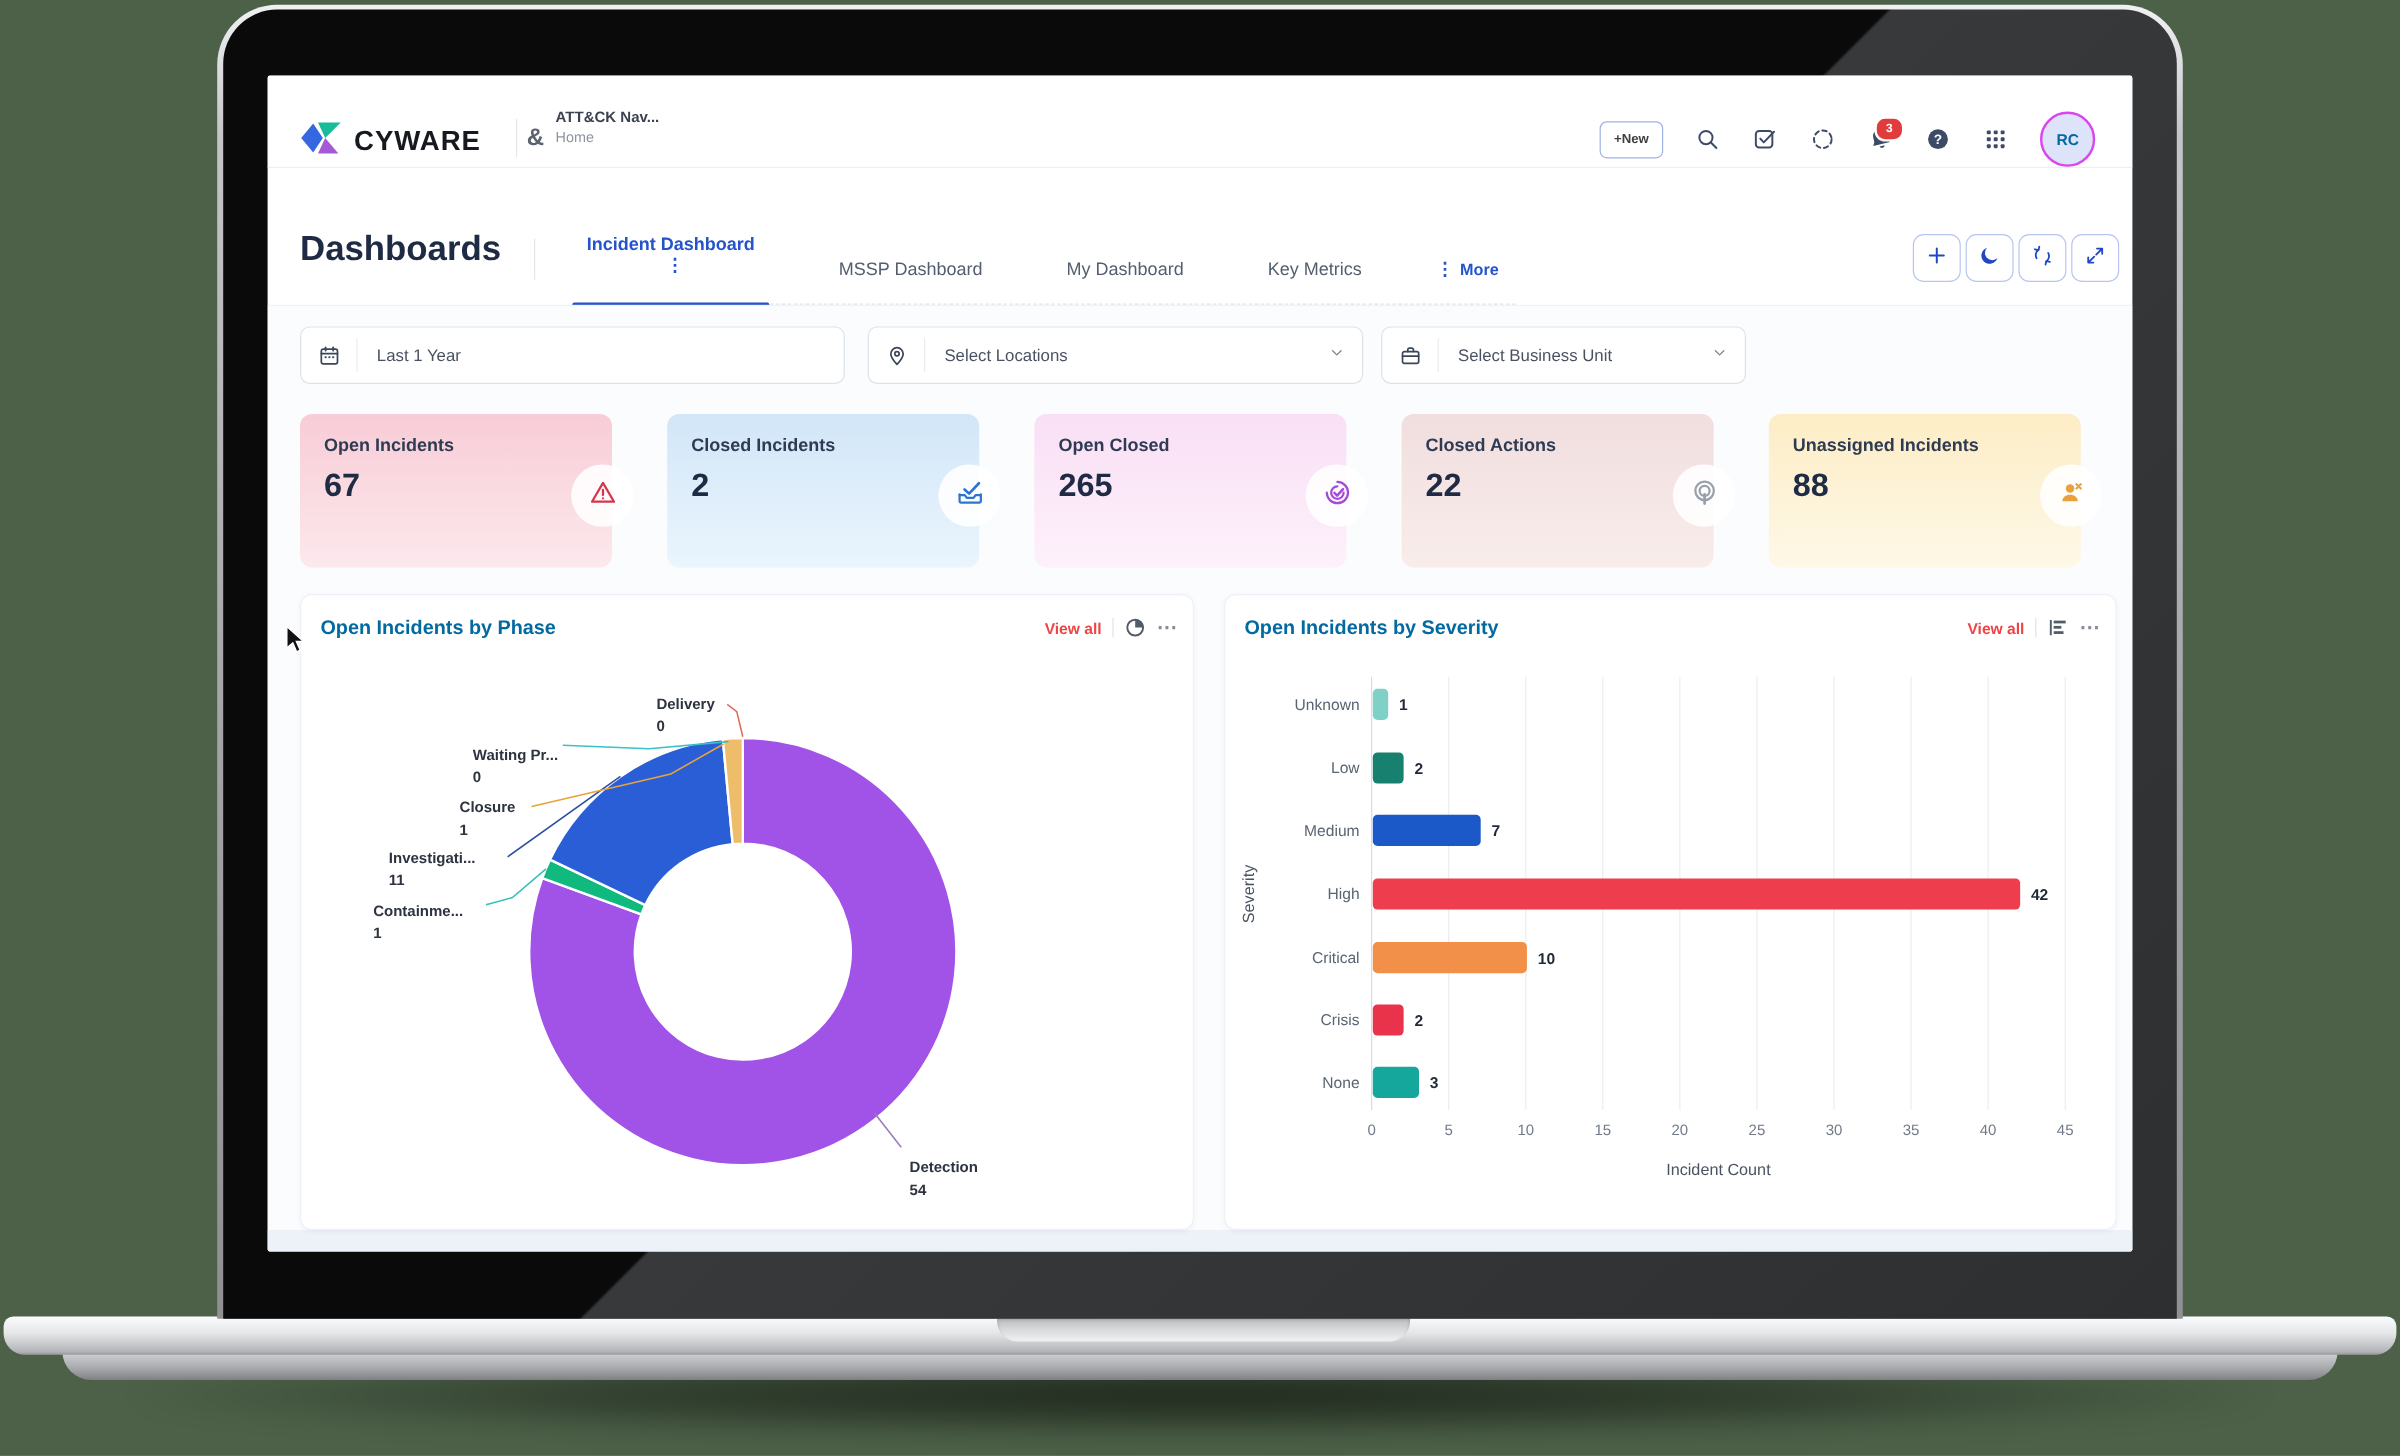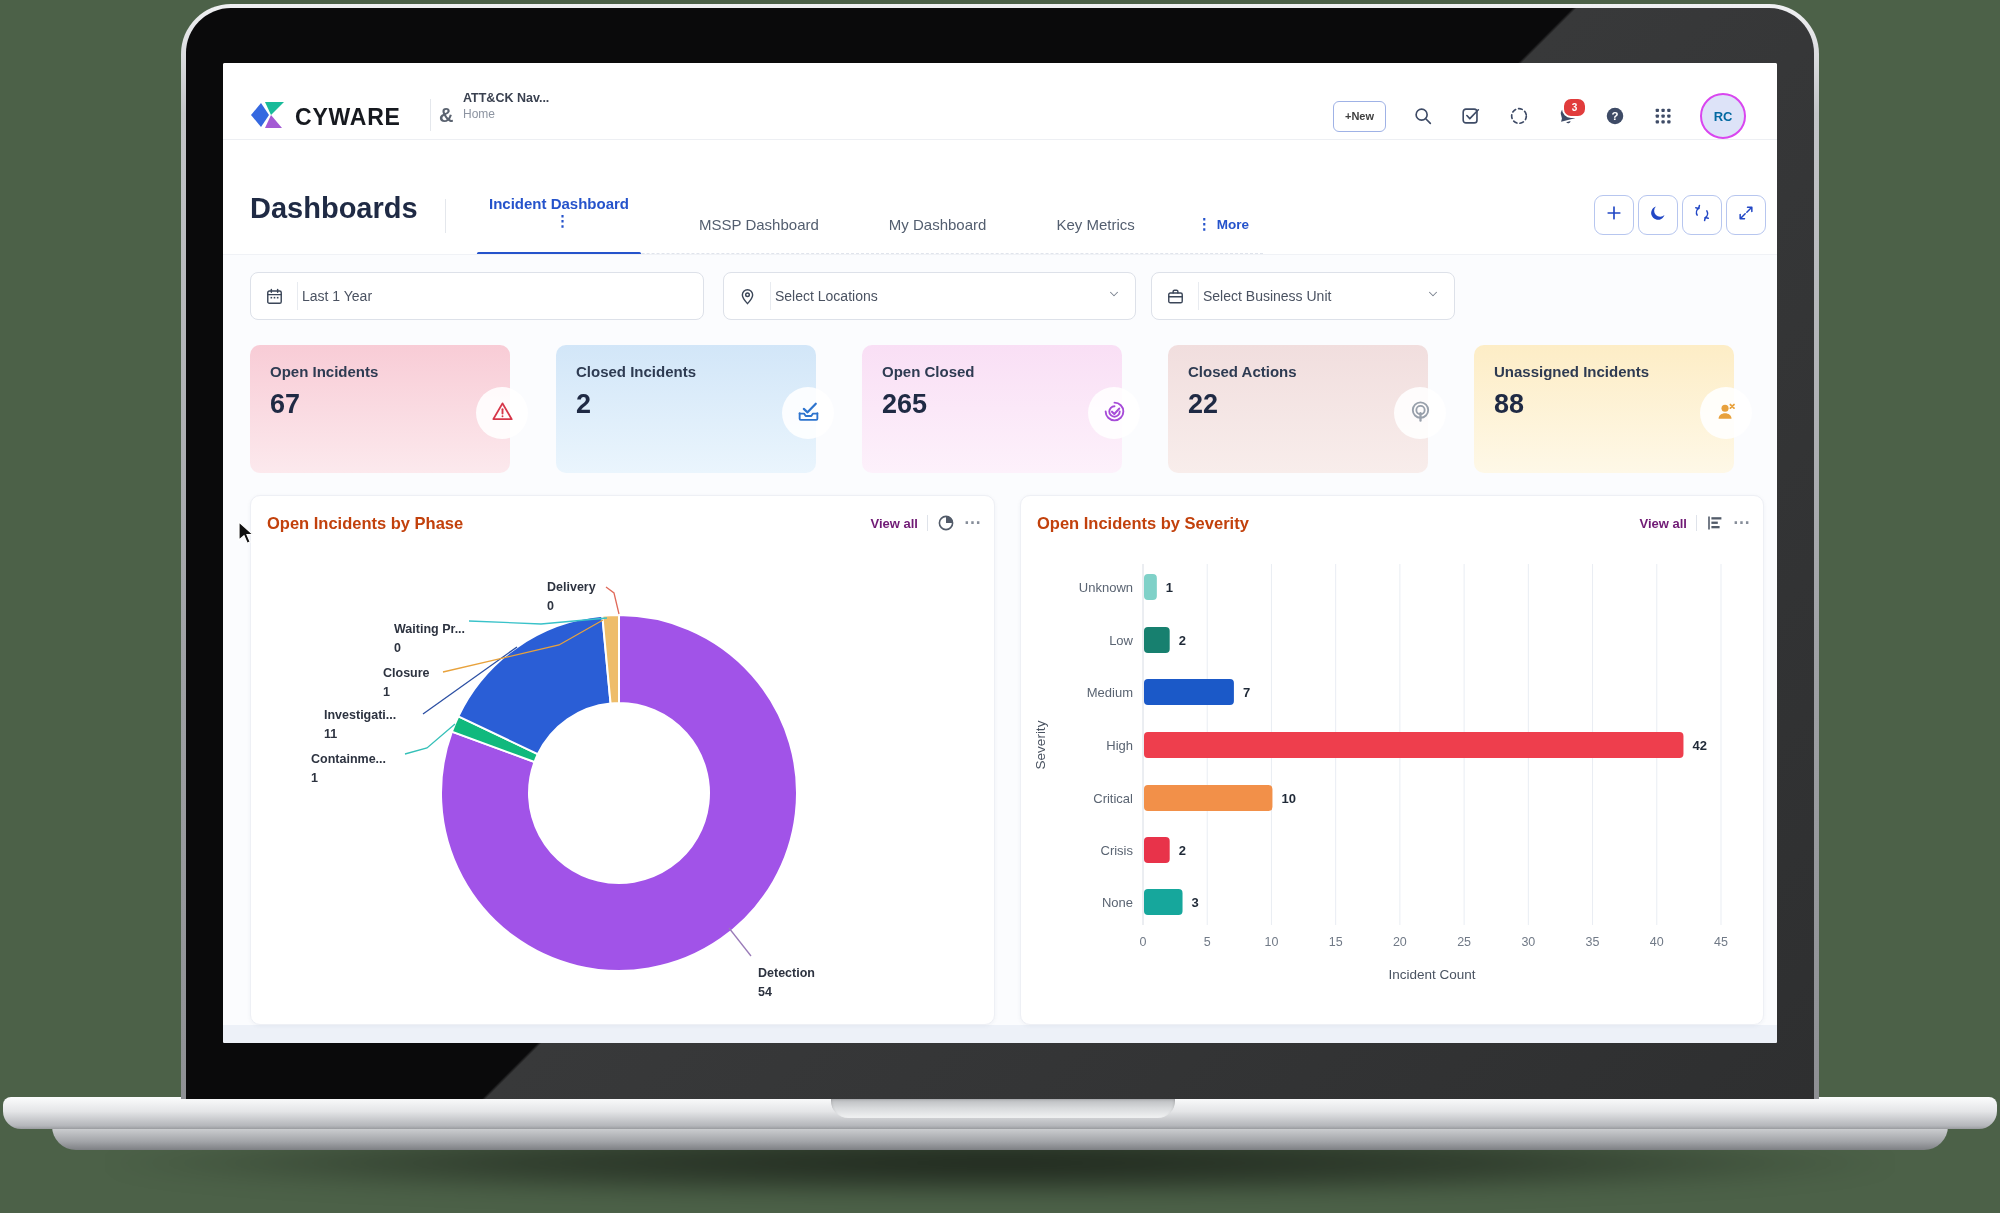--- a/index.html
+++ b/index.html
@@ -54,37 +54,37 @@
   .tb-btn svg{width:20px;height:20px;}
   .rule2{position:absolute;left:0;top:191px;width:100%;height:1px;background:#f0f2f6;}
   .content-bg{position:absolute;left:0;top:192px;width:100%;height:788px;background:#fbfcfe;}
   .bottom-strip{position:absolute;left:0;top:962px;width:100%;height:18px;background:#edf1f8;}
   
   .filter{position:absolute;top:209px;height:48px;background:#fff;border:1px solid #dde1e9;border-radius:8px;
     display:flex;align-items:center;box-sizing:border-box;}
   .filter .fic{width:46px;display:flex;align-items:center;justify-content:center;color:#3b4658;}
   .filter .fic svg{width:19px;height:19px;}
   .filter .fdiv{width:1px;height:28px;background:#e8ebf0;}
-  .filter .fval{margin-left:4px;font-size:14px;color:#4a5261;}
+  .filter .fval{margin-left:16px;font-size:14px;color:#4a5261;}
   .filter .fchev{margin-left:auto;margin-right:14px;color:#7a828f;}
   .filter .fchev svg{width:14px;height:14px;}
   
   .stat{position:absolute;top:282px;width:260px;height:128px;border-radius:10px;}
   .stat .sl{position:absolute;left:20px;top:18px;font-size:15px;font-weight:700;color:#2e3b52;}
   .stat .sv{position:absolute;left:20px;top:44px;font-size:27px;font-weight:800;color:#1f2a44;}
   .stat .sc{position:absolute;left:226px;top:42px;width:52px;height:52px;border-radius:50%;
     background:rgba(255,255,255,.88);display:flex;align-items:center;justify-content:center;}
   .stat .sc svg{width:25px;height:25px;}
   
   .ccard{position:absolute;top:432px;height:530px;background:#fff;border:1px solid #eef0f5;border-radius:10px;
     box-shadow:0 1px 4px rgba(40,60,100,.05);box-sizing:border-box;}
   .chead{position:absolute;left:16px;right:12px;top:14px;height:26px;display:flex;align-items:center;z-index:3;}
-  .ctitle{font-size:16.5px;font-weight:700;color:#c2410c;}
+  .ctitle{font-size:16.5px;font-weight:700;color:#0369a1;}
   .cctrl{margin-left:auto;display:flex;align-items:center;gap:9px;}
-  .viewall{color:#701a75;font-size:13px;font-weight:700;cursor:pointer;text-align:right;}
+  .viewall{color:#ef4444;font-size:13px;font-weight:700;cursor:pointer;text-align:right;}
   .cdiv{width:1px;height:16px;background:#dfe3ea;}
   .cicon{width:18px;height:18px;color:#525b69;cursor:pointer;}
   .cicon svg{width:18px;height:18px;display:block;}
   .cdots{color:#868d99;font-size:17px;font-weight:700;letter-spacing:1px;cursor:pointer;line-height:10px;}
   .chartsvg{position:absolute;left:0;top:0;}
   
   .cursor{position:absolute;left:15px;top:458px;z-index:50;}
 </style>
 </head>
 <body>

